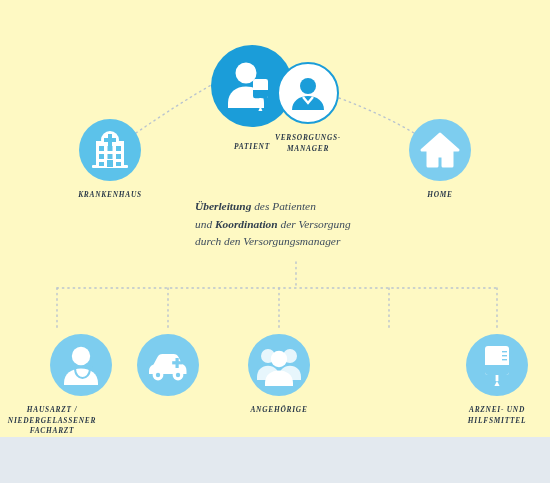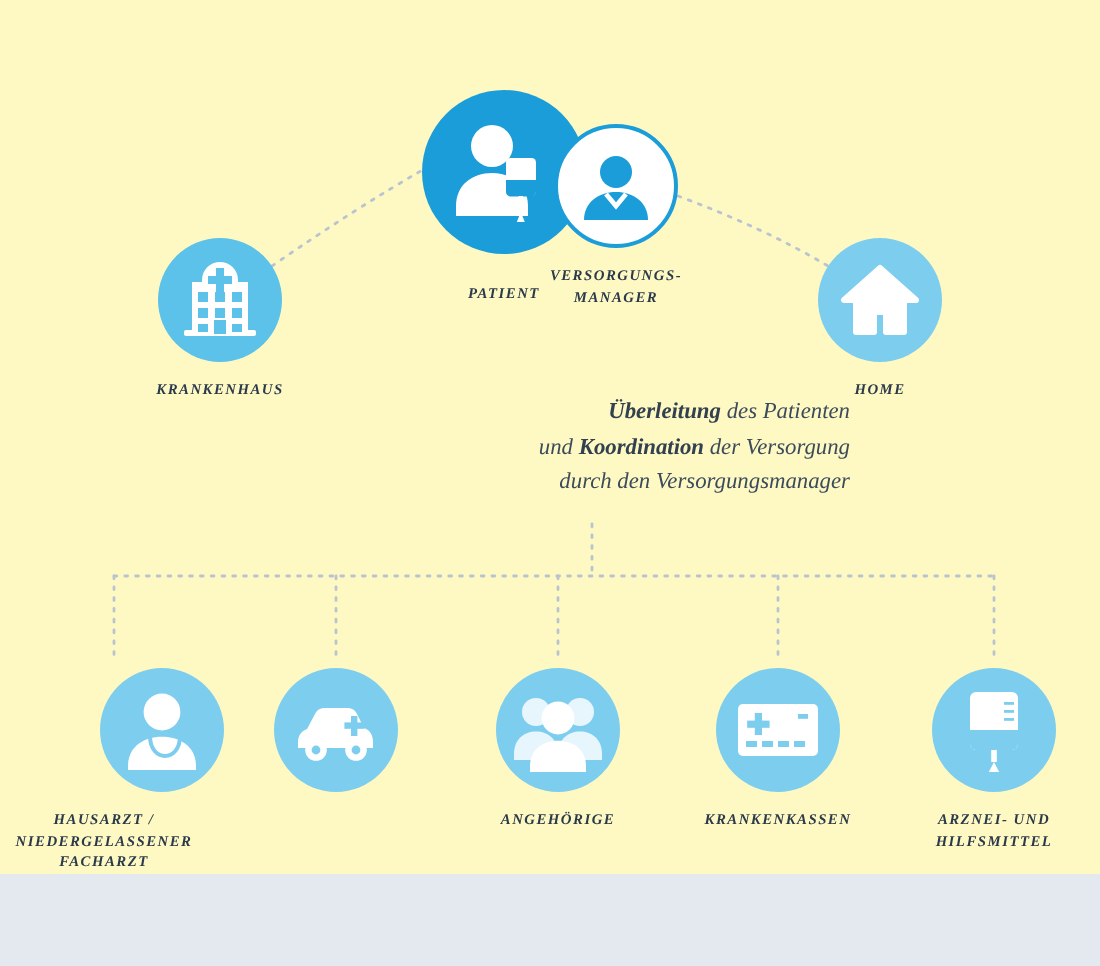--- a/index.html
+++ b/index.html
@@ -101,21 +101,21 @@
     height: 62px;
     background: #7dcdef;
   }
 
   
   #center-statement {
     position: absolute;
     left: 195px;
     top: 198px;
     width: 230px;
-    text-align: right;
+    text-align: left;
     color: #3c4b5c;
     font-size: 11.4px;
     line-height: 1.55;
     font-family: "Liberation Serif", "DejaVu Serif", serif;
   }
   #center-statement b { color: #32404f; }
 
   
   .bottom-node { top: 334px; width: 110px; }
   .bottom-node .circle {
@@ -279,37 +279,20 @@
         </g>
         <g fill="#ffffff">
           <circle cx="23" cy="15" r="8.2"></circle>
           <path d="M9 39c0-8 6.2-12.6 14-12.6S37 31 37 39v3H9z"></path>
         </g>
       </svg>
     </div>
     <div class="node-label">ANGEHÖRIGE</div>
   </div>
 
-  <div class="node bottom-node" id="node-kassen">
-    <div class="circle">
-      <svg width="44" height="32" viewBox="0 0 44 32">
-        <rect x="2" y="3" width="40" height="26" rx="2.5" fill="#ffffff"></rect>
-        <g fill="#7dcdef">
-          <rect x="10.4" y="7.5" width="3.6" height="11"></rect>
-          <rect x="6.6" y="11.3" width="11.2" height="3.6"></rect>
-          <rect x="32" y="8" width="5" height="2.4"></rect>
-          <rect x="6" y="21.5" width="5.5" height="3"></rect>
-          <rect x="14" y="21.5" width="5.5" height="3"></rect>
-          <rect x="22" y="21.5" width="5.5" height="3"></rect>
-          <rect x="30" y="21.5" width="5.5" height="3"></rect>
-        </g>
-      </svg>
-    </div>
-    <div class="node-label">KRANKENKASSEN</div>
-  </div>
 
   <div class="node bottom-node" id="node-arznei">
     <div class="circle">
       <svg width="34" height="44" viewBox="0 0 34 44">
         <rect x="5" y="3" width="24" height="29" rx="3" fill="#ffffff"></rect>
         <path d="M5 22h24v7a3 3 0 0 1-3 3H8a3 3 0 0 1-3-3z" fill="#7dcdef"></path>
         <g fill="#7dcdef">
           <rect x="22" y="8" width="5" height="1.4"></rect>
           <rect x="22" y="12" width="5" height="1.4"></rect>
           <rect x="22" y="16" width="5" height="1.4"></rect>

